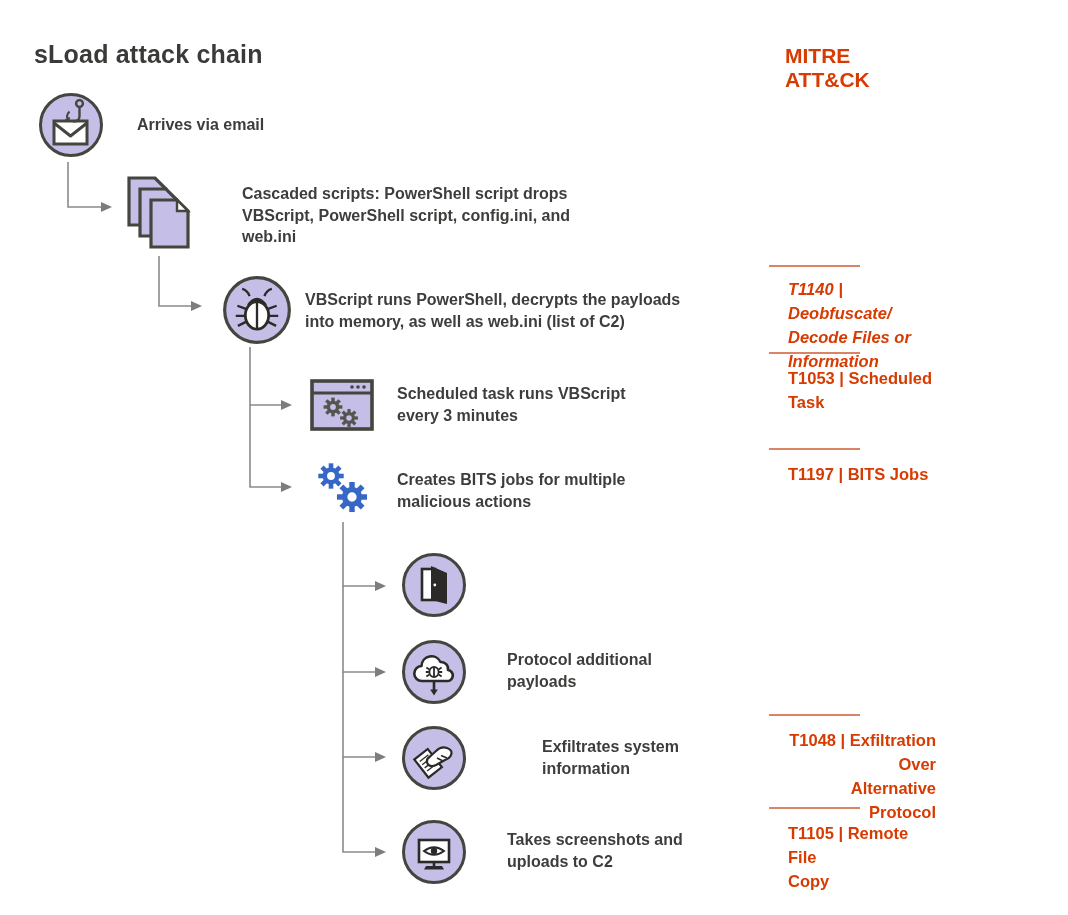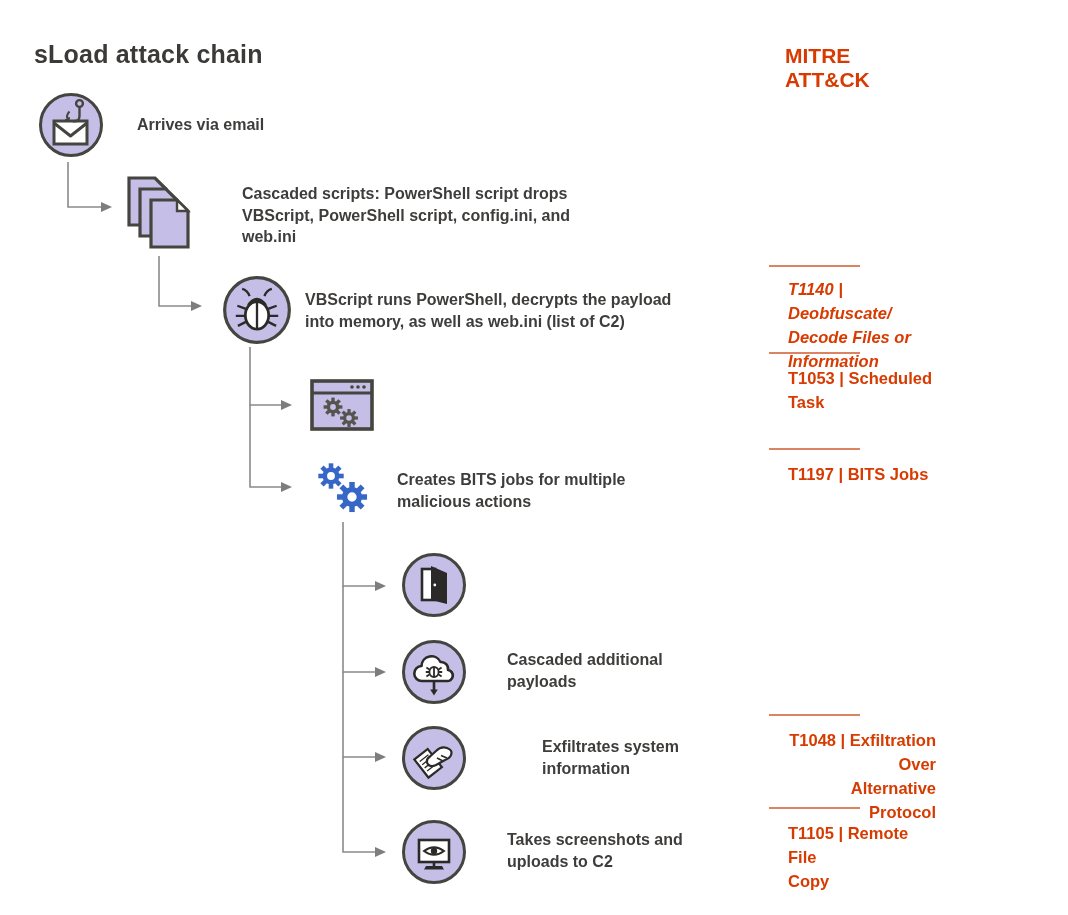--- a/index.html
+++ b/index.html
@@ -97,38 +97,40 @@
   <div class="abs" style="left:222px;top:275px;">
     <svg width="70" height="70" viewBox="0 0 66 66">
       <circle cx="33" cy="33" r="30.5" fill="#C5BEE7" stroke="#45443F" stroke-width="3"></circle>
       <path d="M26,20 Q24,14 19,13 M40,20 Q42,14 47,13" fill="none" stroke="#2B2A28" stroke-width="2.2"></path>
       <path d="M23.5,28 Q33,15 42.5,28 Z" fill="#2B2A28"></path>
       <ellipse cx="33" cy="38" rx="11" ry="13" fill="#fff" stroke="#2B2A28" stroke-width="2.6"></ellipse>
       <line x1="33" y1="25.5" x2="33" y2="50.5" stroke="#2B2A28" stroke-width="2.2"></line>
       <path d="M22.5,32 L14.5,29 M22,38.5 L13,38.5 M23,44 L15,48 M43.5,32 L51.5,29 M44,38.5 L53,38.5 M43,44 L51,48" stroke="#2B2A28" stroke-width="2.2"></path>
     </svg>
   </div>
-  <div class="abs step-label" style="left:305px;top:289px;">VBScript runs PowerShell, decrypts the payload
+  <div class="abs step-label" style="left:305px;top:289px;">VBScript runs PowerShell, decrypts the payloads
 into memory, as well as web.ini (list of C2)</div>
 
   <div class="abs" style="left:310px;top:379px;">
     <svg width="64" height="52" viewBox="0 0 64 52">
       <rect x="2" y="2" width="60" height="48" fill="#C5BEE7" stroke="#45443F" stroke-width="3.6"></rect>
       <line x1="2" y1="14" x2="62" y2="14" stroke="#45443F" stroke-width="3"></line>
       <g fill="#45443F">
         <circle cx="42" cy="8" r="1.8"></circle>
           <circle cx="48" cy="8" r="1.8"></circle>
           <circle cx="54" cy="8" r="1.8"></circle>
       </g>
       <g color="#55544F">
         <use href="#gear8" transform="translate(23,28)"></use>
         <use href="#gear8" transform="translate(39,39) scale(0.95)"></use>
       </g>
     </svg>
   </div>
+  <div class="abs step-label" style="left:397px;top:383px;">Scheduled task runs VBScript
+every 3 minutes</div>
 
   <div class="abs" style="left:316px;top:462px;">
     <svg width="56" height="56" viewBox="0 0 56 56">
       <g color="#3767C6">
         <use href="#gear8" transform="translate(15,14) scale(1.35)"></use>
         <use href="#gear8" transform="translate(36,35) scale(1.6)"></use>
       </g>
     </svg>
   </div>
   <div class="abs step-label" style="left:397px;top:469px;">Creates BITS jobs for multiple
@@ -146,21 +148,21 @@
   <div class="abs" style="left:401px;top:639px;">
     <svg width="66" height="66" viewBox="0 0 66 66">
       <circle cx="33" cy="33" r="30.5" fill="#C5BEE7" stroke="#45443F" stroke-width="3"></circle>
       <path d="M21,42 A7.5,7.5 0 0 1 20.5,27 A10,10 0 0 1 39.5,23 A7,7 0 0 1 47,31 A5.5,5.5 0 0 1 45.5,42 Z" fill="#fff" stroke="#2B2A28" stroke-width="2.6" stroke-linejoin="round"></path>
       <ellipse cx="33" cy="33" rx="4.6" ry="5" fill="none" stroke="#2B2A28" stroke-width="1.8"></ellipse>
       <path d="M33,28 V38 M28.4,30.5 l-3,-2 M28.4,33 h-3.6 M28.4,35.5 l-3,2 M37.6,30.5 l3,-2 M37.6,33 h3.6 M37.6,35.5 l3,2" stroke="#2B2A28" stroke-width="1.8" fill="none"></path>
       <line x1="33" y1="43" x2="33" y2="51" stroke="#2B2A28" stroke-width="2.6"></line>
       <path d="M29.2,50.5 L36.8,50.5 L33,56.5 Z" fill="#2B2A28"></path>
     </svg>
   </div>
-  <div class="abs step-label" style="left:507px;top:649px;">Cascaded additional
+  <div class="abs step-label" style="left:507px;top:649px;">Protocol additional
 payloads</div>
 
   <div class="abs" style="left:401px;top:725px;">
     <svg width="66" height="66" viewBox="0 0 66 66">
       <circle cx="33" cy="33" r="30.5" fill="#C5BEE7" stroke="#45443F" stroke-width="3"></circle>
       <g transform="rotate(-38 27 39)">
         <rect x="19" y="27" width="17" height="23" fill="#fff" stroke="#2B2A28" stroke-width="2.2"></rect>
         <path d="M22,32 h11 M22,36 h11 M22,40 h11 M22,44 h7" stroke="#2B2A28" stroke-width="1.3"></path>
       </g>
       <path d="M35,26 Q40,21 46,23 Q52,25 50,30 Q49,33 44,35 L35,40 Q29,43 26.5,38.5 Q24.5,34.5 29,31.5 Z" fill="#fff" stroke="#2B2A28" stroke-width="2.2" stroke-linejoin="round"></path>

